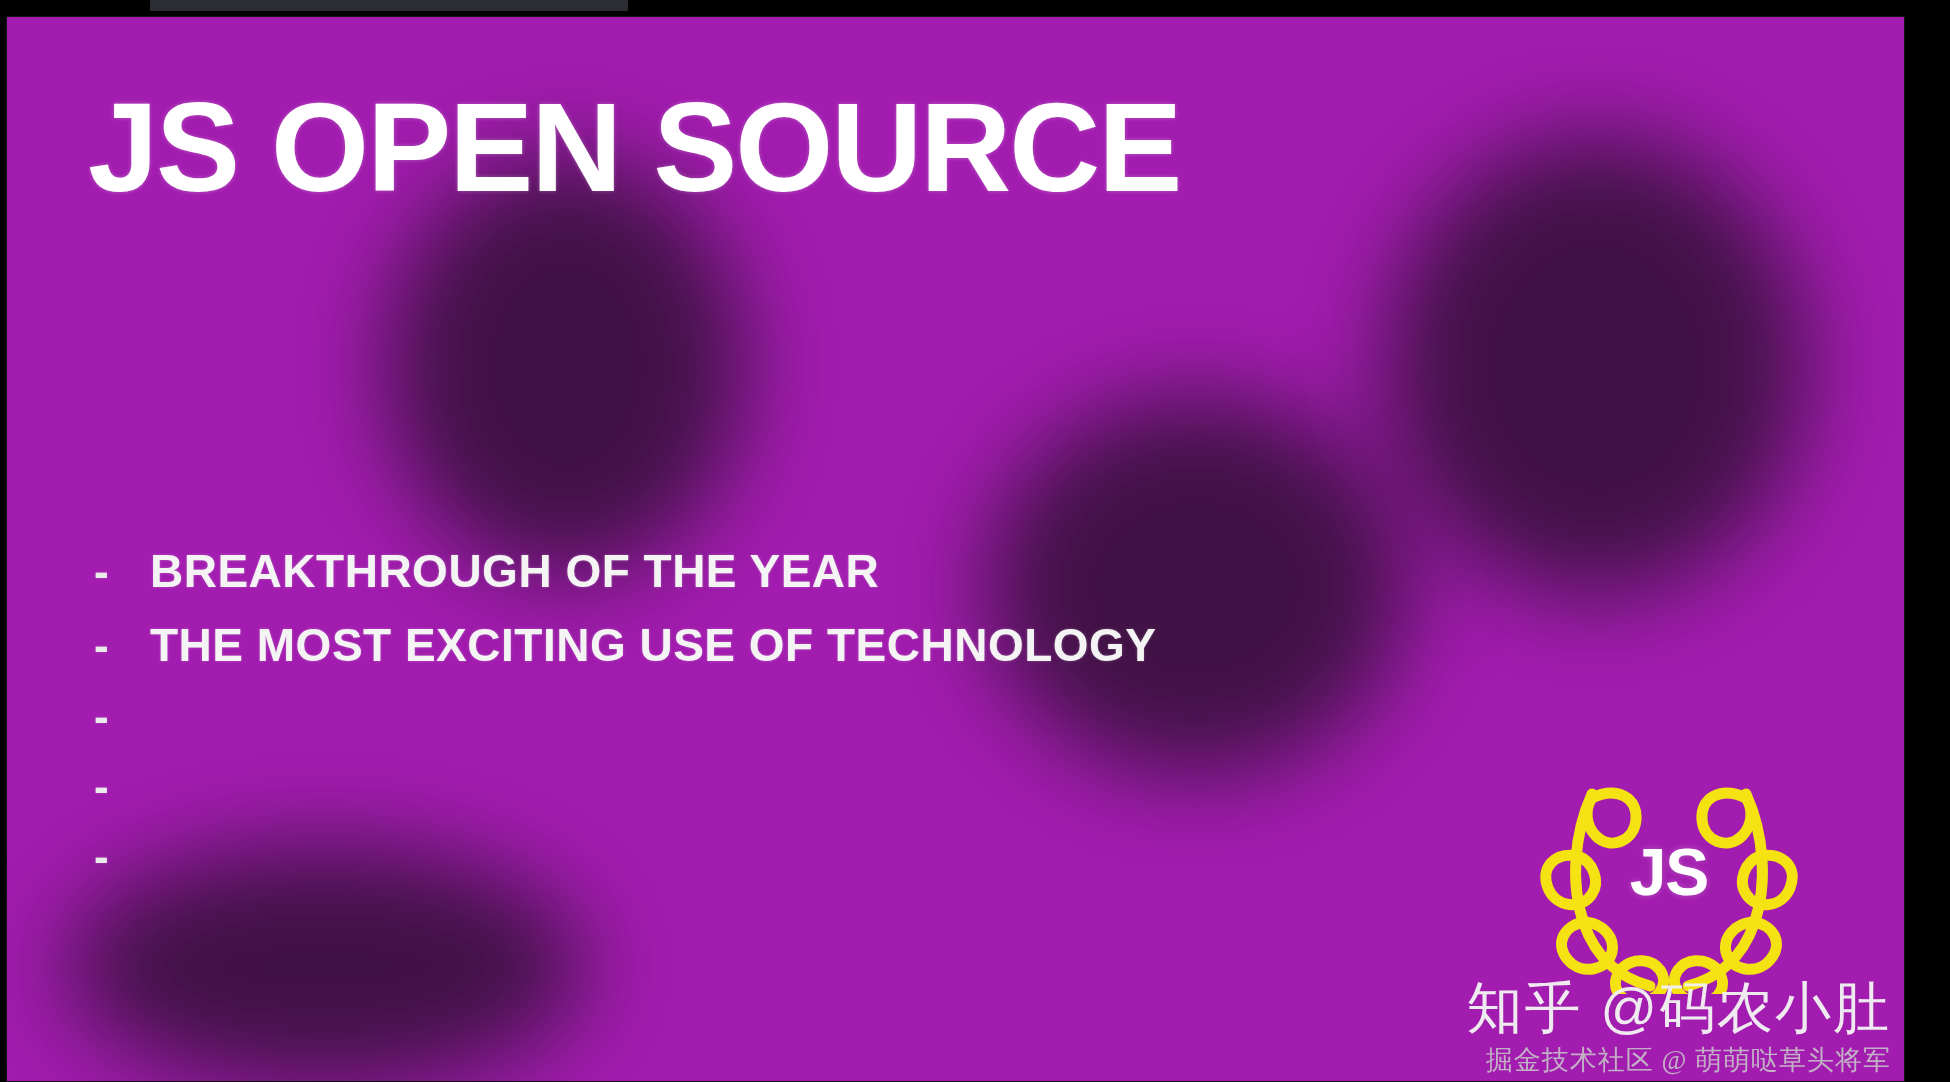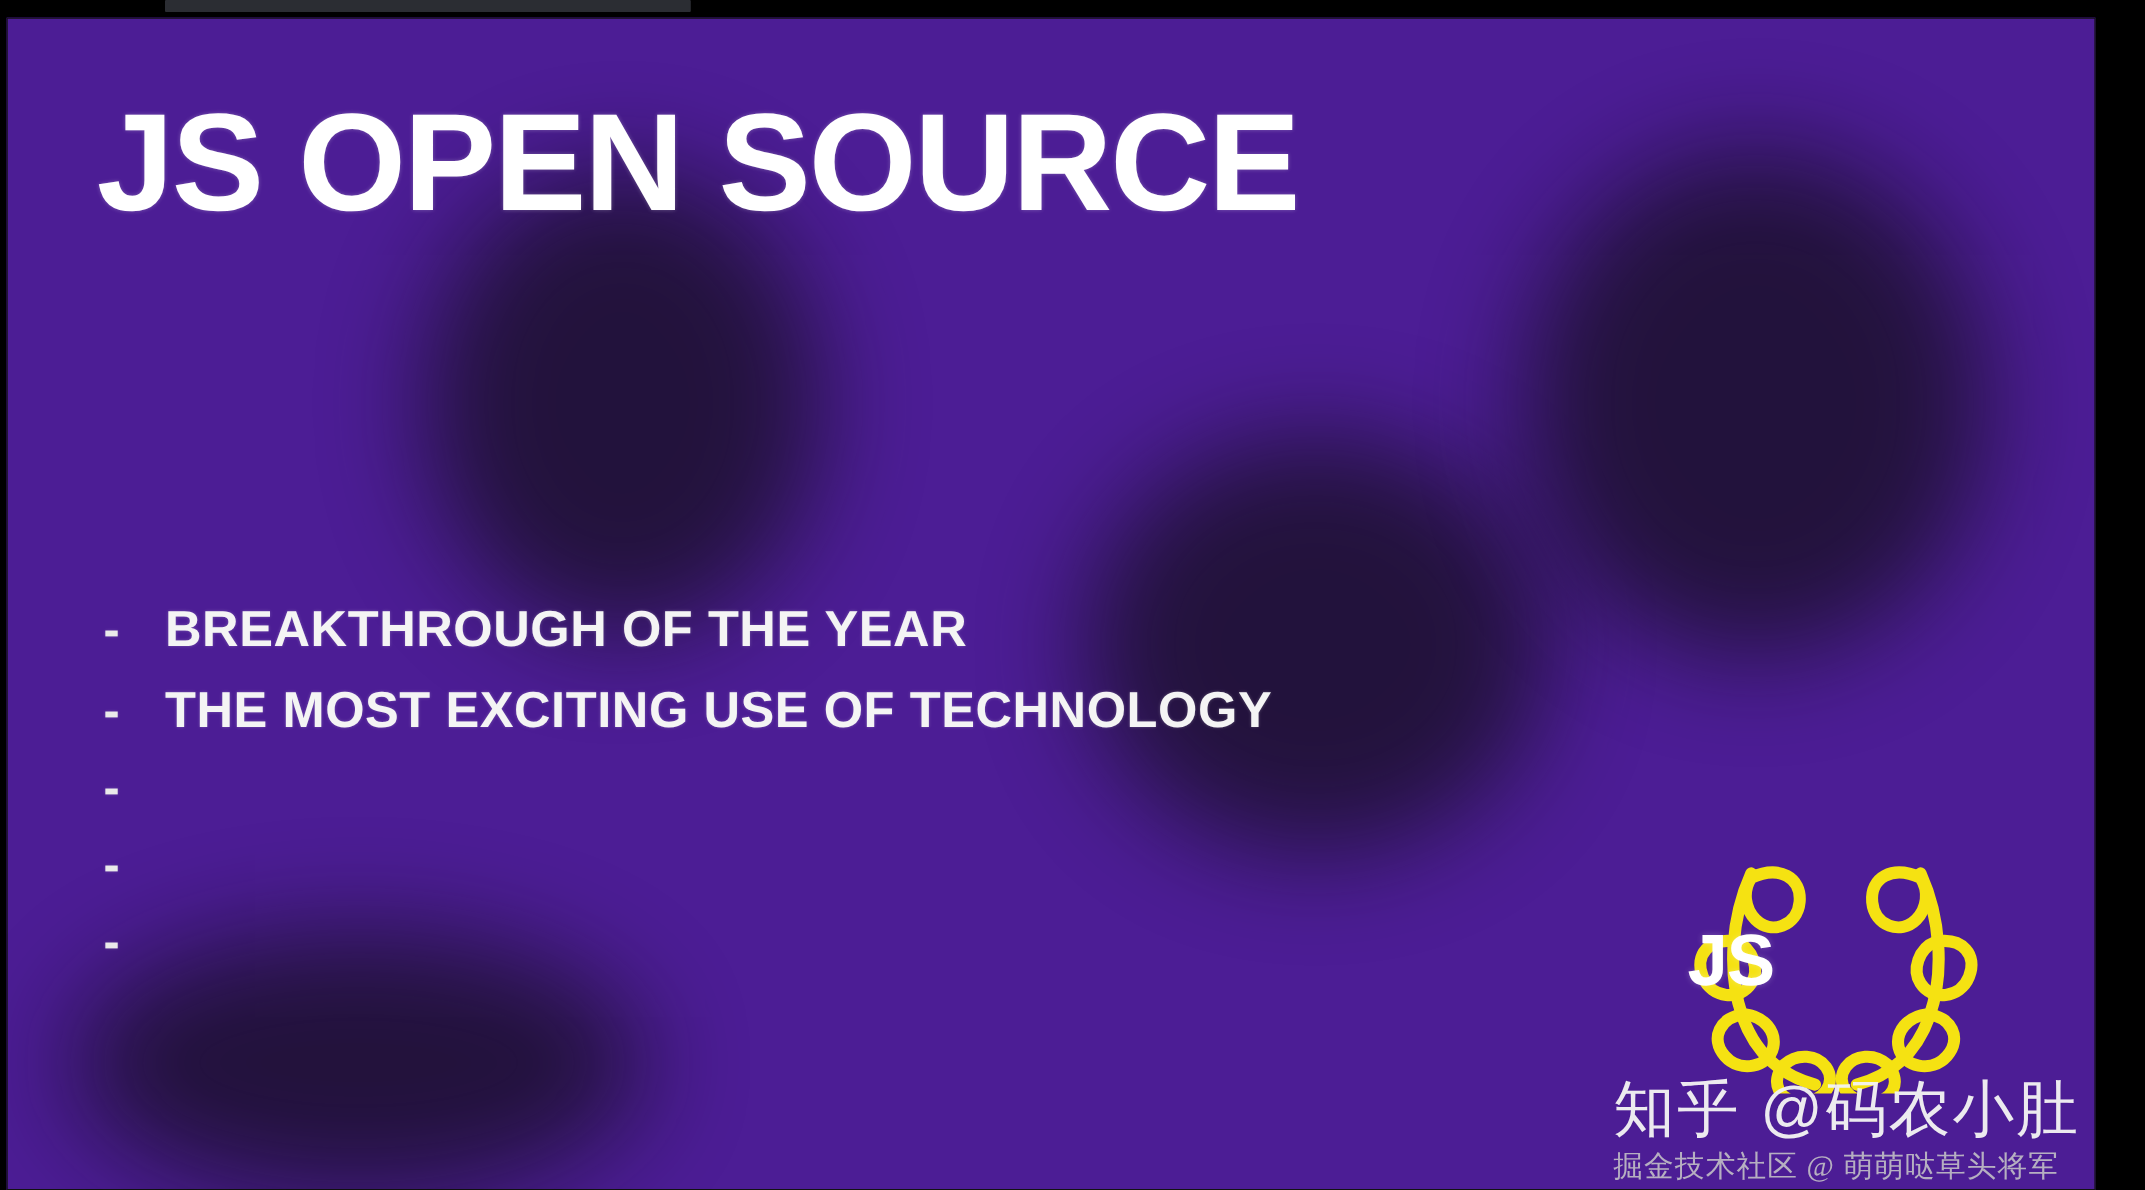--- a/index.html
+++ b/index.html
@@ -33,21 +33,21 @@
     border-radius: 1px;
   }
 
   
   .slide {
     position: absolute;
     left: 6px;
     top: 16px;
     width: 1899px;
     height: 1066px;
-    background: #4c1d95;
+    background: #a21caf;
     box-shadow: inset 0 0 0 1px #131313;
     overflow: hidden;
   }
 
   
   .bg-blotch {
     position: absolute;
     border-radius: 50%;
     background: #0d0d0d;
     filter: blur(48px);
@@ -138,34 +138,34 @@
     top: 756px;
     width: 270px;
     height: 222px;
   }
   .laurel-badge svg { display: block; width: 100%; height: 100%; }
   .laurel-js-text {
     position: absolute;
     left: 0;
     top: 62px;
     width: 270px;
-    text-align: left;
+    text-align: center;
     font-size: 66px;
     font-weight: 700;
     letter-spacing: -1px;
     color: #ffffff;
     text-shadow: 0 0 6px rgba(255,255,255,.25);
   }
 
   
   .watermark {
     position: absolute;
     right: 14px;
     bottom: 6px;
-    text-align: left;
+    text-align: right;
     pointer-events: none;
   }
   .watermark-main {
     font-size: 56px;
     font-weight: 400;
     color: #f3f3f3;
     letter-spacing: 2px;
     line-height: 1.05;
     opacity: .96;
   }

